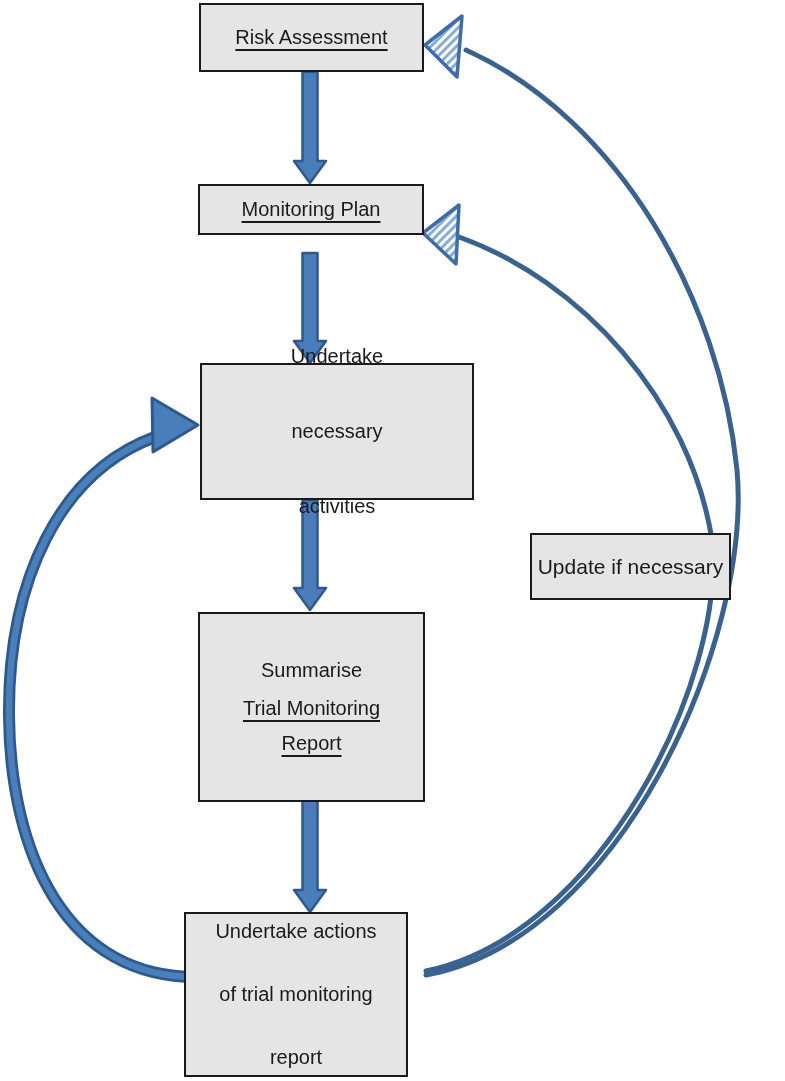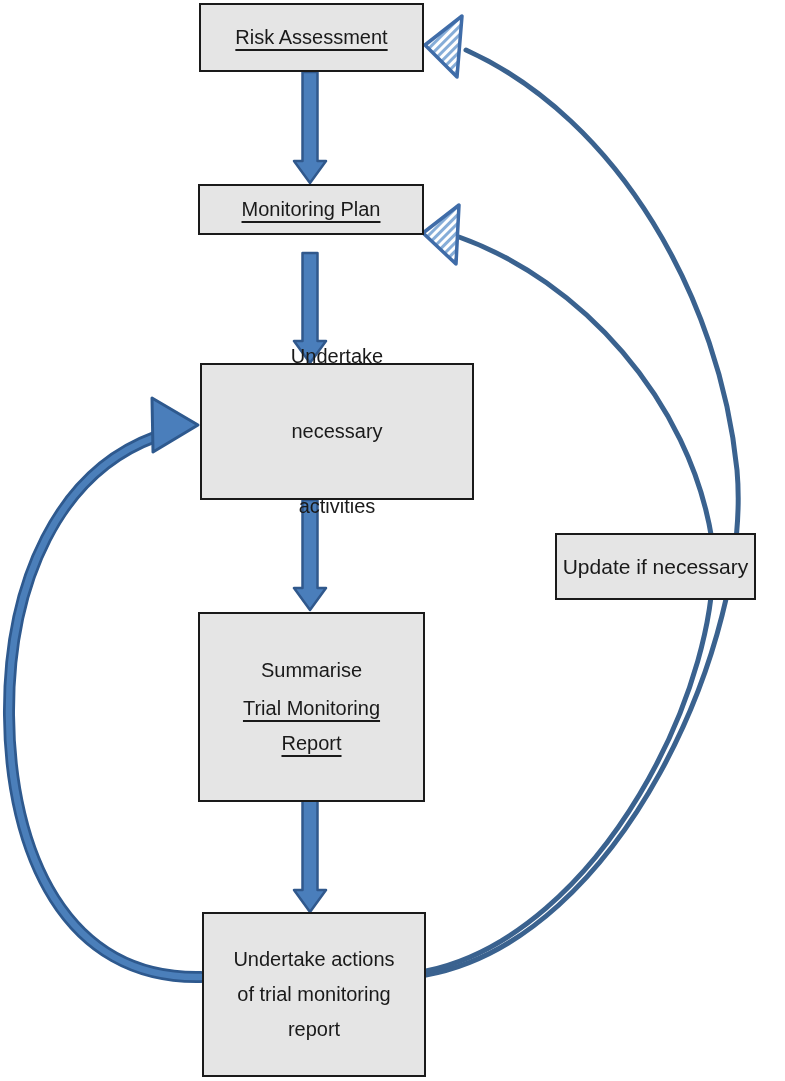--- a/index.html
+++ b/index.html
@@ -26,22 +26,22 @@
     font-size: 20px;
     line-height: 35px;
   }
   .u { text-decoration: underline; text-underline-offset: 5px; text-decoration-thickness: 1.5px; }
   .line { display: block; }
   .para-gap { margin-top: 3px; }
   #box-risk      { left: 199px; top: 3px;   width: 225px; height: 69px; }
   #box-plan      { left: 198px; top: 184px; width: 226px; height: 51px; }
   #box-undertake { left: 200px; top: 363px; width: 274px; height: 137px; gap: 40px; }
   #box-summarise { left: 198px; top: 612px; width: 227px; height: 190px; }
-  #box-actions   { left: 202px; top: 912px; width: 224px; height: 165px; }
-  #box-update    { left: 555px; top: 533px; width: 201px; height: 67px; font-size: 21px; }
+  #box-actions   { left: 184px; top: 912px; width: 224px; height: 165px; justify-content: space-between; }
+  #box-update    { left: 530px; top: 533px; width: 201px; height: 67px; font-size: 21px; }
 </style>
 </head>
 <body>
 
 <div class="canvas">
 
   <svg width="785" height="1081" viewBox="0 0 785 1081">
     <defs>
       <pattern id="hatch" width="6" height="6" patternUnits="userSpaceOnUse" patternTransform="rotate(45)">
         <rect width="6" height="6" fill="#ffffff"></rect>

